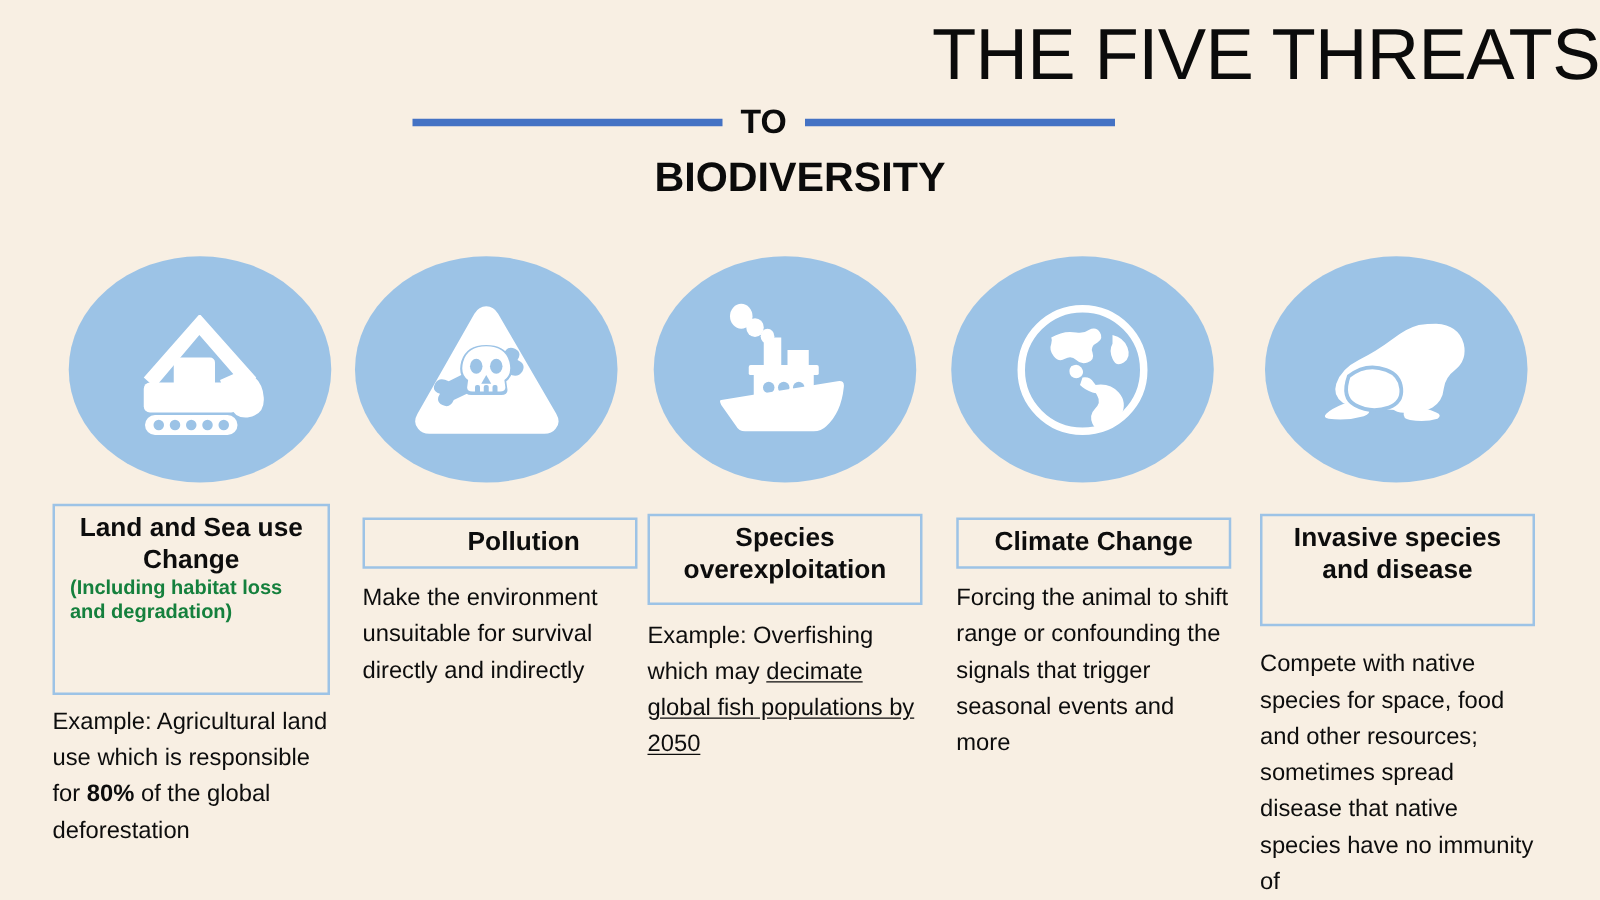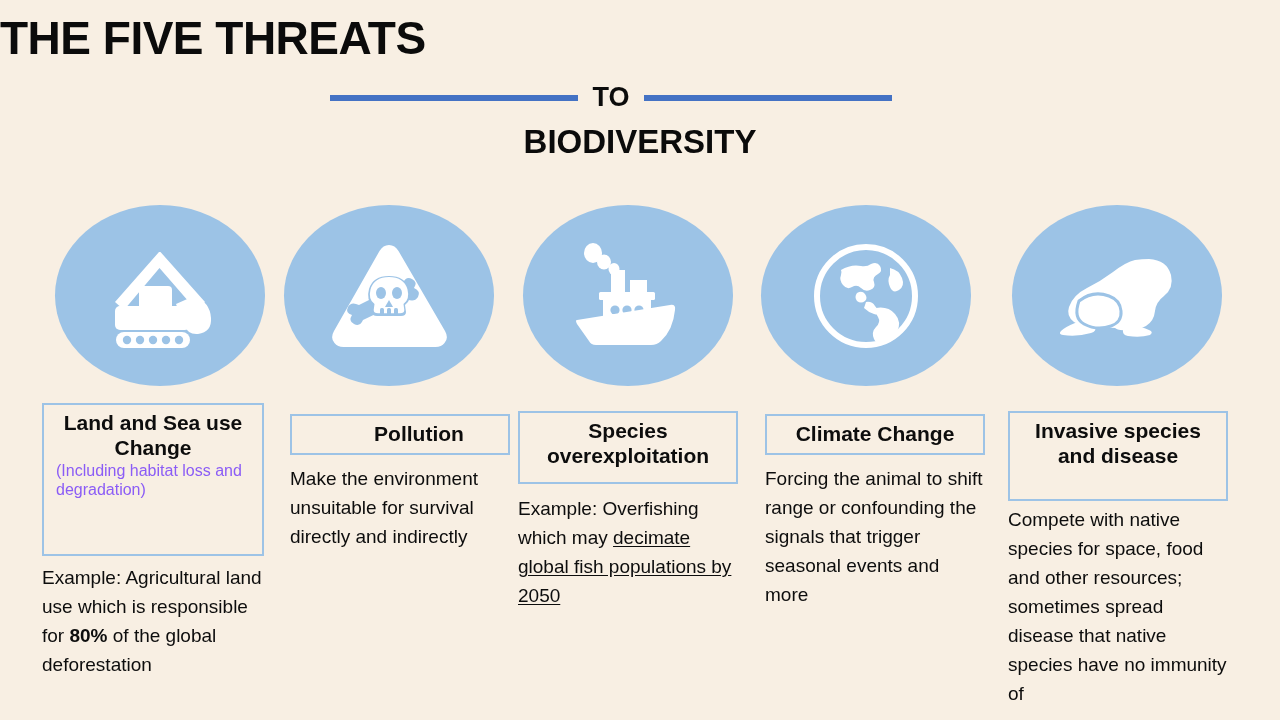--- a/index.html
+++ b/index.html
@@ -23,23 +23,23 @@
     top: 0;
     left: 0;
     width: 1280px;
     height: 180px;
   }
   #title-main {
     position: absolute;
     top: 14px;
     left: 0;
     width: 1280px;
-    text-align: left;
-    font-size: 46px;
-    font-weight: 700;
+    text-align: right;
+    font-size: 58px;
+    font-weight: 400;
     letter-spacing: -0.5px;
     line-height: 1.05;
     color: #0b0b0b;
   }
   #title-rule-row {
     position: absolute;
     top: 78px;
     left: 0;
     width: 1222px;
     height: 40px;
@@ -97,23 +97,23 @@
     padding: 6px 6px 7px 6px;
   }
   .title-box .heading {
     font-size: 21px;
     font-weight: 700;
     line-height: 1.17;
     color: #0d0d0d;
   }
   .title-box .subheading {
     font-size: 16px;
-    font-weight: 400;
+    font-weight: 700;
     line-height: 1.2;
-    color: #8b5cf6;
+    color: #15803d;
     margin-top: 1px;
     text-align: left;
     padding-left: 6px;
   }
   .body-text {
     font-size: 19px;
     line-height: 1.53;
     color: #0d0d0d;
     margin-top: 7px;
   }
@@ -284,16 +284,16 @@
   </div>
   <div class="body-text" style="margin-top:9px;">
     <span>Forcing the animal to shift range or confounding the signals that trigger seasonal events and more</span>
   </div>
 </div>
 
 <div class="column" style="left:1008px; top:411px; width:220px;">
   <div class="title-box" style="height:90px;">
     <div class="heading">Invasive species and disease</div>
   </div>
-  <div class="body-text" style="margin-top:4px;">
+  <div class="body-text" style="margin-top:16px;">
     <span>Compete with native species for space, food and other resources; sometimes spread disease that native species have no immunity of</span>
   </div>
 </div>
 
 </body></html>

